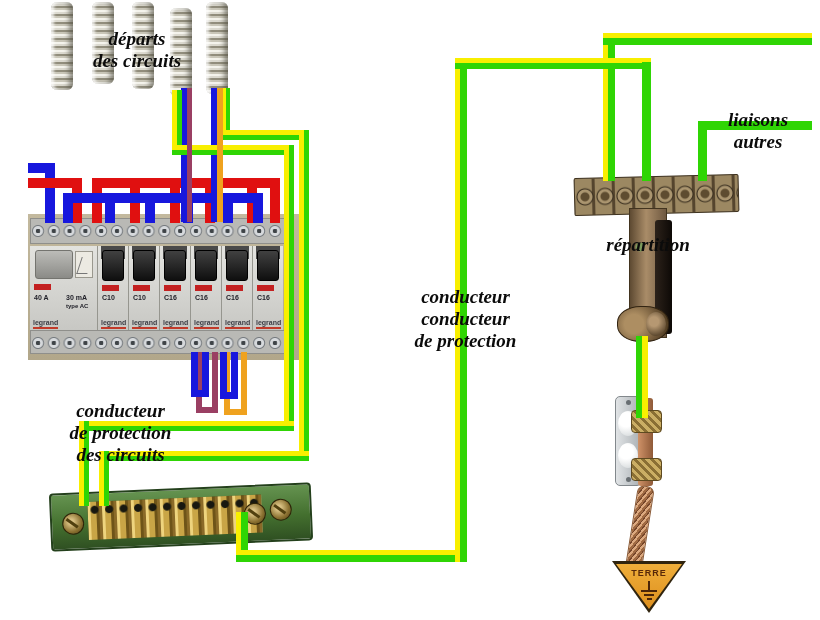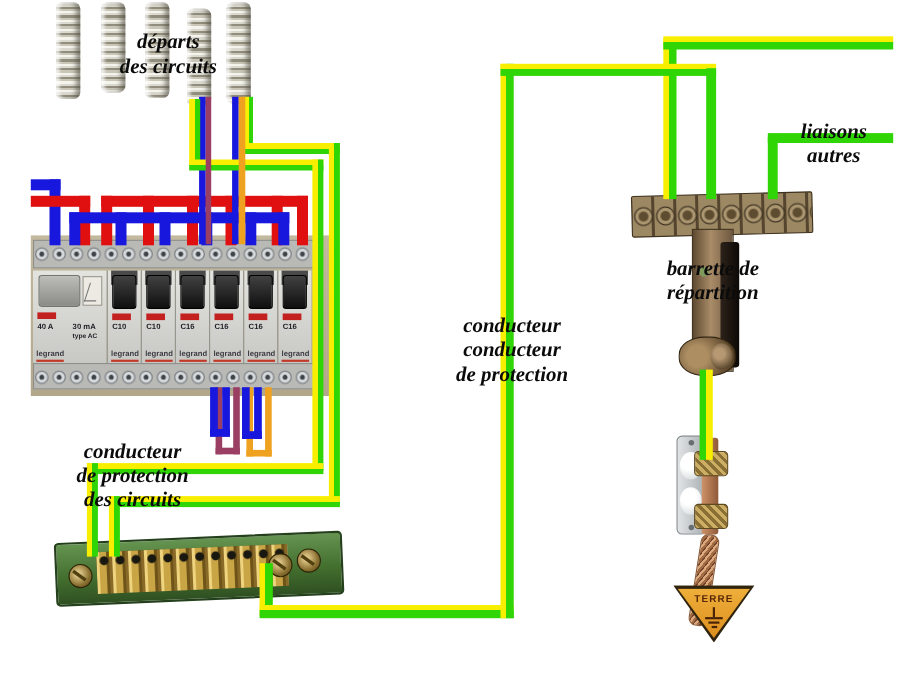--- a/index.html
+++ b/index.html
@@ -83,21 +83,21 @@
     background:radial-gradient(circle at 40% 35%,#ffffff 35%,#ced3d5);}
   .hole{position:absolute;left:10px;width:5px;height:5px;border-radius:50%;background:#686e72;}
   .cbar{position:absolute;left:638px;top:398px;width:15px;height:88px;z-index:7;border-radius:3px;
     background:linear-gradient(90deg,#cf9268,#8f5a38);}
   .cclamp{position:absolute;left:631px;width:29px;height:21px;z-index:8;border-radius:4px;
     background:repeating-linear-gradient(45deg,#cbae64 0 3px,#8a6f34 3px 6px);border:1px solid #5e4a20;}
   .braid{position:absolute;left:638px;top:486px;width:17px;height:84px;z-index:9;border-radius:7px;
     transform:rotate(9deg);transform-origin:50% 0;border:1px solid #8a5a36;box-sizing:border-box;
     background:repeating-linear-gradient(120deg,#dca97f 0 2px,#a06a42 2px 4px,#74452a 4px 5px);}
   
-  .tri-outer{position:absolute;left:612px;top:532px;width:74px;height:52px;z-index:10;
+  .tri-outer{position:absolute;left:612px;top:561px;width:74px;height:52px;z-index:10;
     clip-path:polygon(0 0,100% 0,50% 100%);background:#30240e;}
   .tri-inner{position:absolute;left:4px;top:3px;width:66px;height:45px;
     clip-path:polygon(0 0,100% 0,50% 100%);background:linear-gradient(180deg,#efae3a,#dd8f1e);}
   .terre-text{position:absolute;left:0;top:7px;width:100%;text-align:center;z-index:2;
     font:bold 9px "Liberation Sans",sans-serif;color:#582808;letter-spacing:1px;}
   .esym{position:absolute;background:#4a2408;z-index:2;}
 </style>
 </head>
 <body>
 
@@ -263,35 +263,34 @@
   <div class="w orange" style="left:224px;top:352px;width:6px;height:63px"></div>
   <div class="w orange" style="left:241px;top:352px;width:6px;height:63px"></div>
   <div class="w orange" style="left:224px;top:409px;width:23px;height:6px"></div>
   <div class="w blue2" style="left:191px;top:352px;width:7px;height:45px"></div>
   <div class="w blue2" style="left:202px;top:352px;width:7px;height:45px"></div>
   <div class="w blue2" style="left:191px;top:390px;width:18px;height:7px"></div>
   <div class="w blue2" style="left:220px;top:352px;width:7px;height:47px"></div>
   <div class="w blue2" style="left:231px;top:352px;width:7px;height:47px"></div>
   <div class="w blue2" style="left:220px;top:392px;width:18px;height:7px"></div>
 
-  <div class="lbl" style="left:68px;top:28px;width:170px">
+  <div class="lbl" style="left:52px;top:28px;width:170px">
     <div>départs</div>
     <div>des circuits</div>
   </div>
   <div class="lbl" style="left:702px;top:109px;width:112px">
     <div>liaisons</div>
     <div>autres</div>
   </div>
   <div class="lbl" style="left:383px;top:286px;width:165px">
     <div>conducteur</div>
     <div>conducteur</div>
     <div>de protection</div>
   </div>
   <div class="lbl" style="left:568px;top:234px;width:160px">
-    <div>barrette de</div>
     <div>répartition</div>
   </div>
   <div class="lbl" style="left:28px;top:400px;width:185px">
     <div>conducteur</div>
     <div>de protection</div>
     <div>des circuits</div>
   </div>
 
 </div>
 

